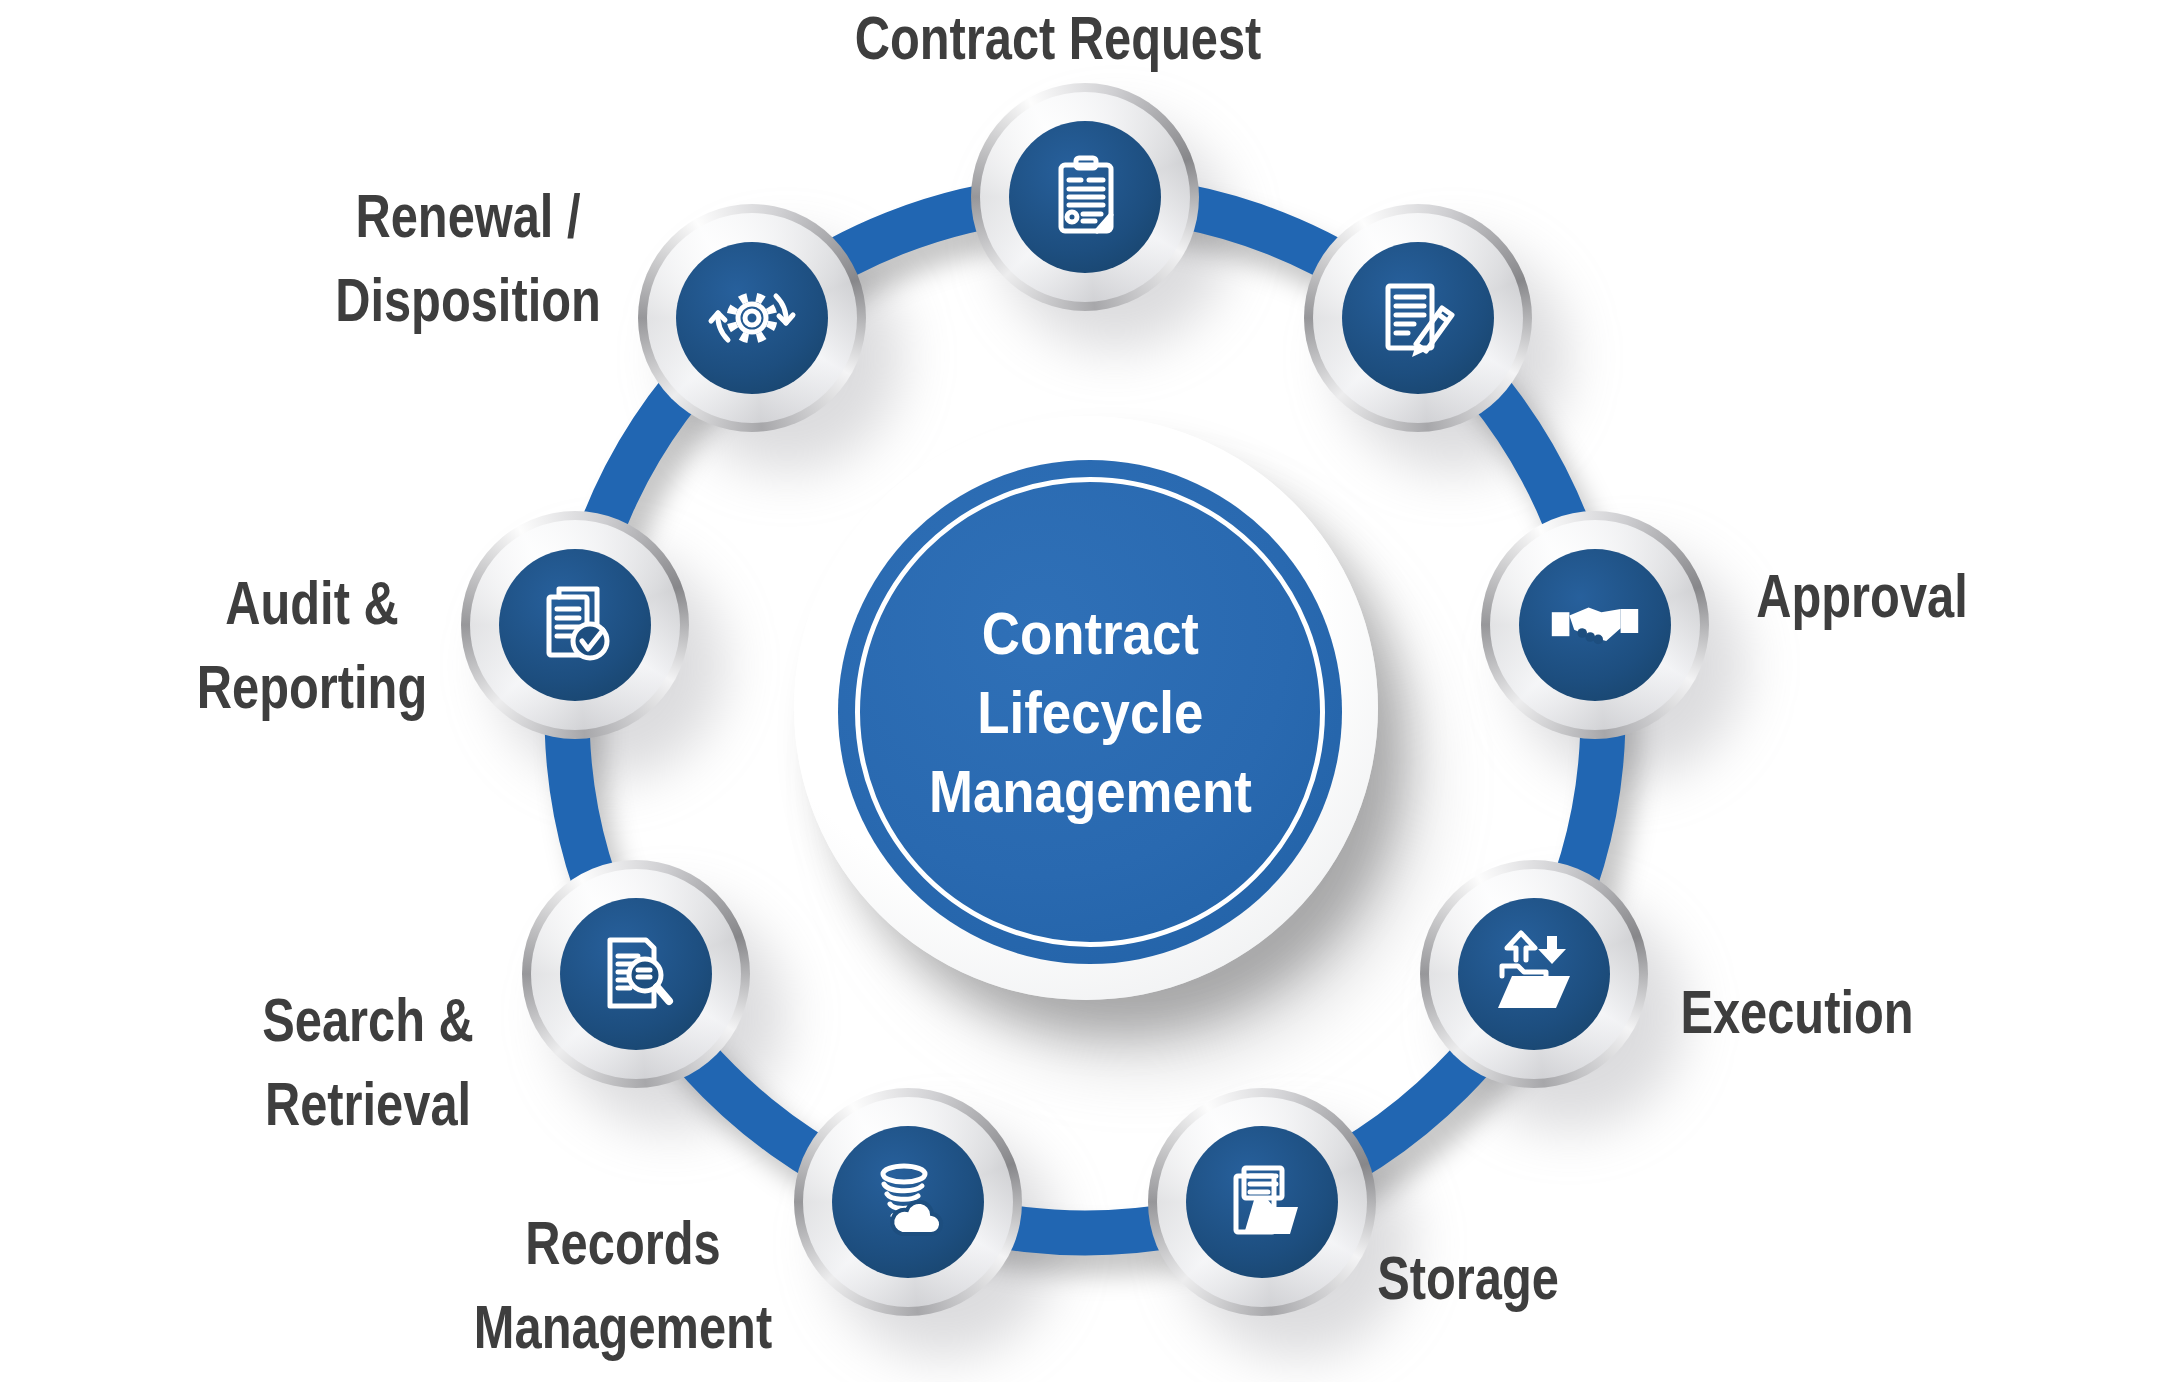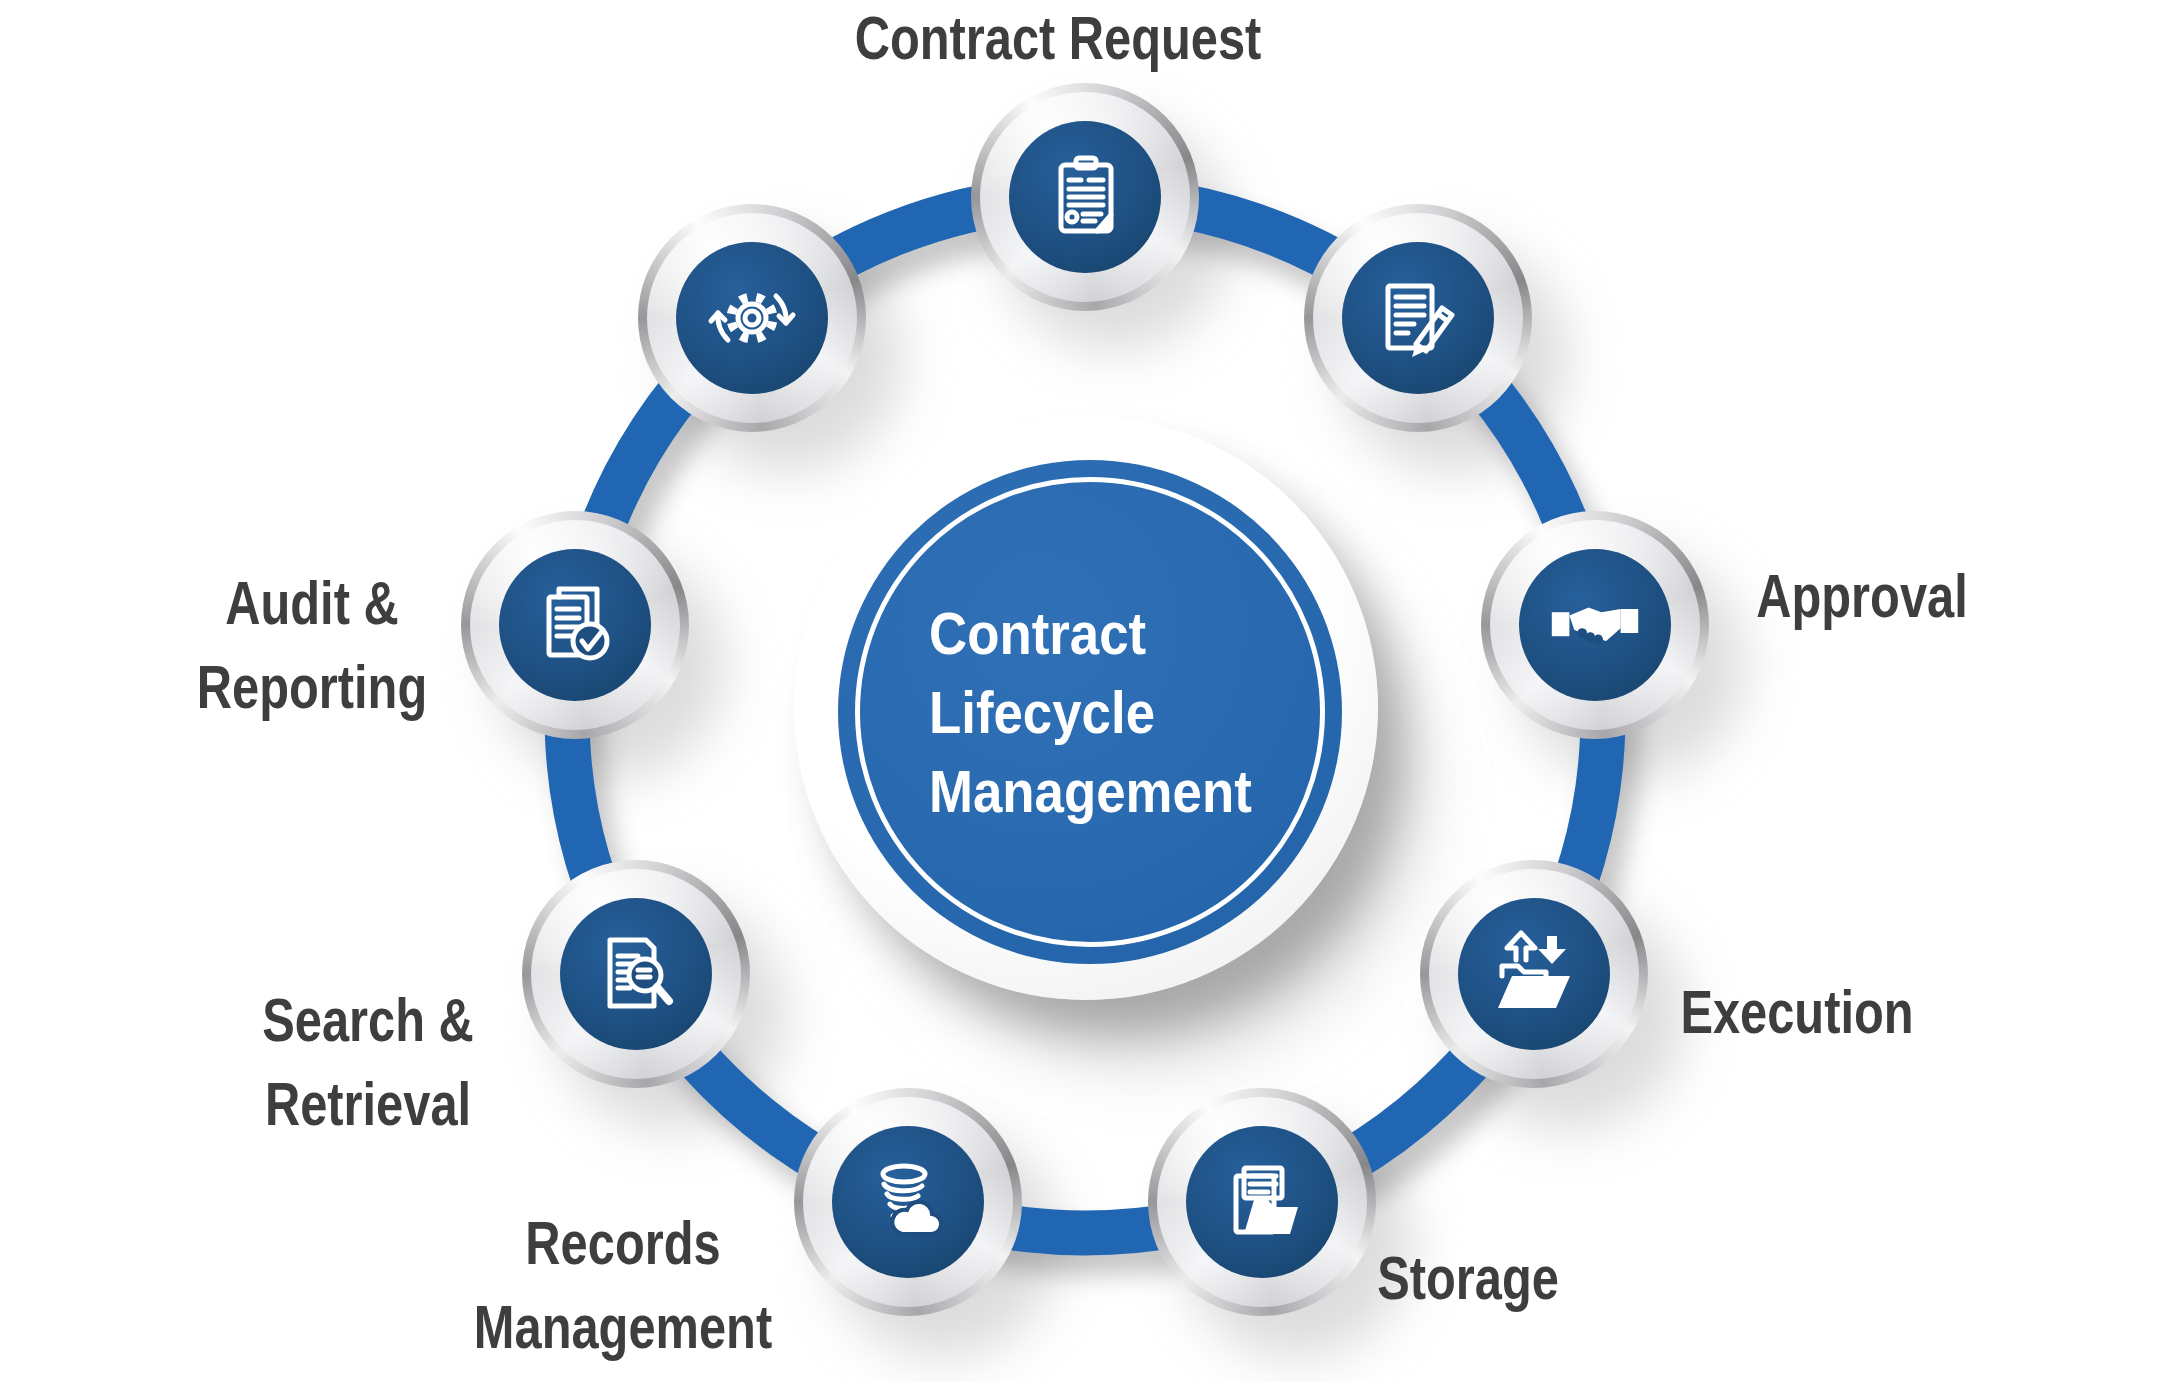--- a/index.html
+++ b/index.html
@@ -23,21 +23,21 @@
   .center-circle{
     position:absolute;left:1090px;top:712px;width:504px;height:504px;border-radius:50%;
     transform:translate(-50%,-50%);
     background:radial-gradient(circle at 40% 33%, #2f70b7 0%, #2969b0 55%, #2060a4 100%);
     display:flex;align-items:center;justify-content:center;
   }
   .center-circle::before{
     content:"";position:absolute;inset:17px;border-radius:50%;
     border:5px solid #ffffff;
   }
-  .center-text{position:relative;color:#ffffff;font-weight:bold;
+  .center-text{position:relative;text-align:center;color:#ffffff;font-weight:bold;
     font-size:60px;line-height:79px;}
   .center-text span{display:block;transform:scaleX(0.88);}
   
   .node{position:absolute;width:228px;height:228px;transform:translate(-50%,-50%);}
   .halo{
     position:absolute;inset:0;border-radius:50%;
     background:conic-gradient(from 225deg,
       #ededee 0deg,#97979a 45deg,#fdfdfd 105deg,#cfcfd2 150deg,
       #87878a 205deg,#f4f4f5 255deg,#a7a7aa 310deg,#ededee 360deg);
   }
@@ -261,14 +261,18 @@
     <span>Management</span>
   </div>
   <div class="label" style="left:368px;top:1062px;">
     <span>Search &amp;</span>
     <span>Retrieval</span>
   </div>
   <div class="label" style="left:312px;top:645px;">
     <span>Audit &amp;</span>
     <span>Reporting</span>
   </div>
+  <div class="label" style="left:468px;top:258px;">
+    <span>Renewal /</span>
+    <span>Disposition</span>
+  </div>
 
 </div>
 
 </body></html>

